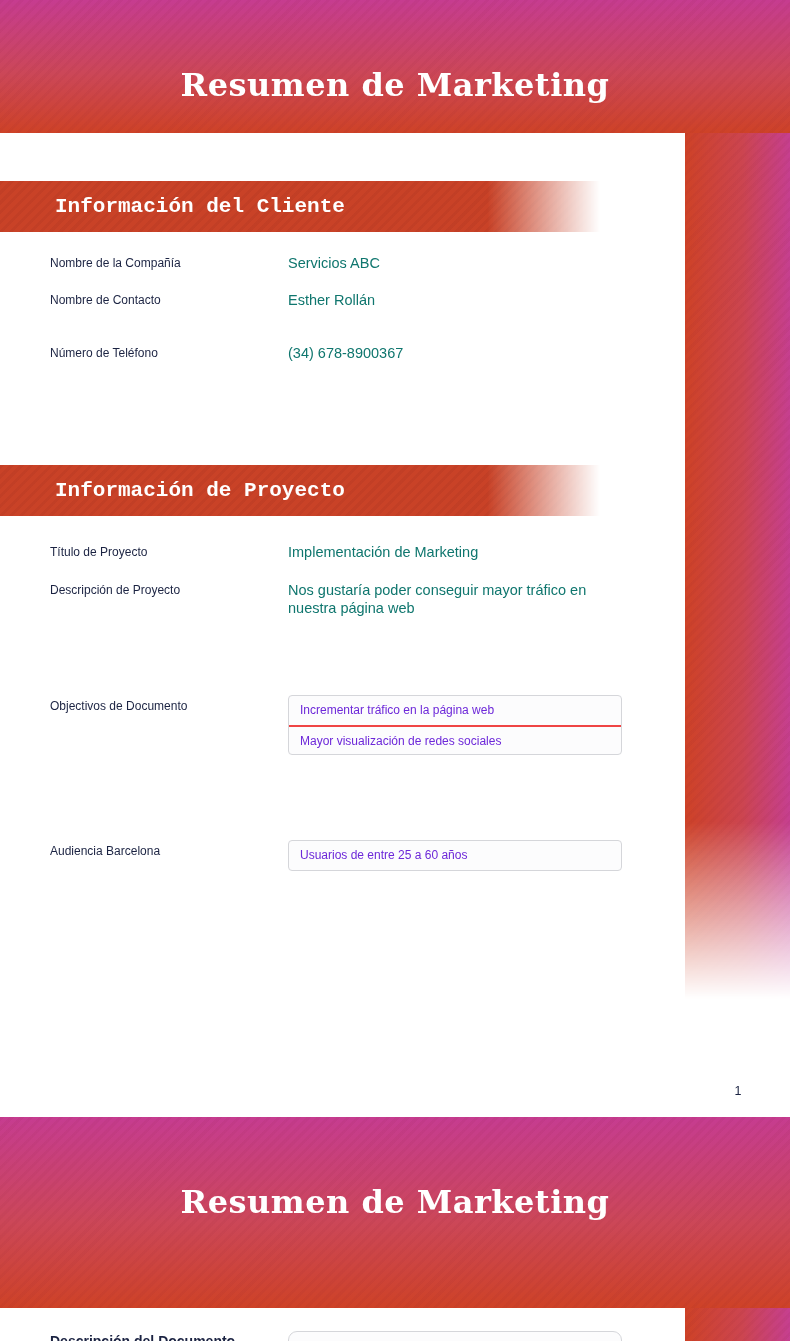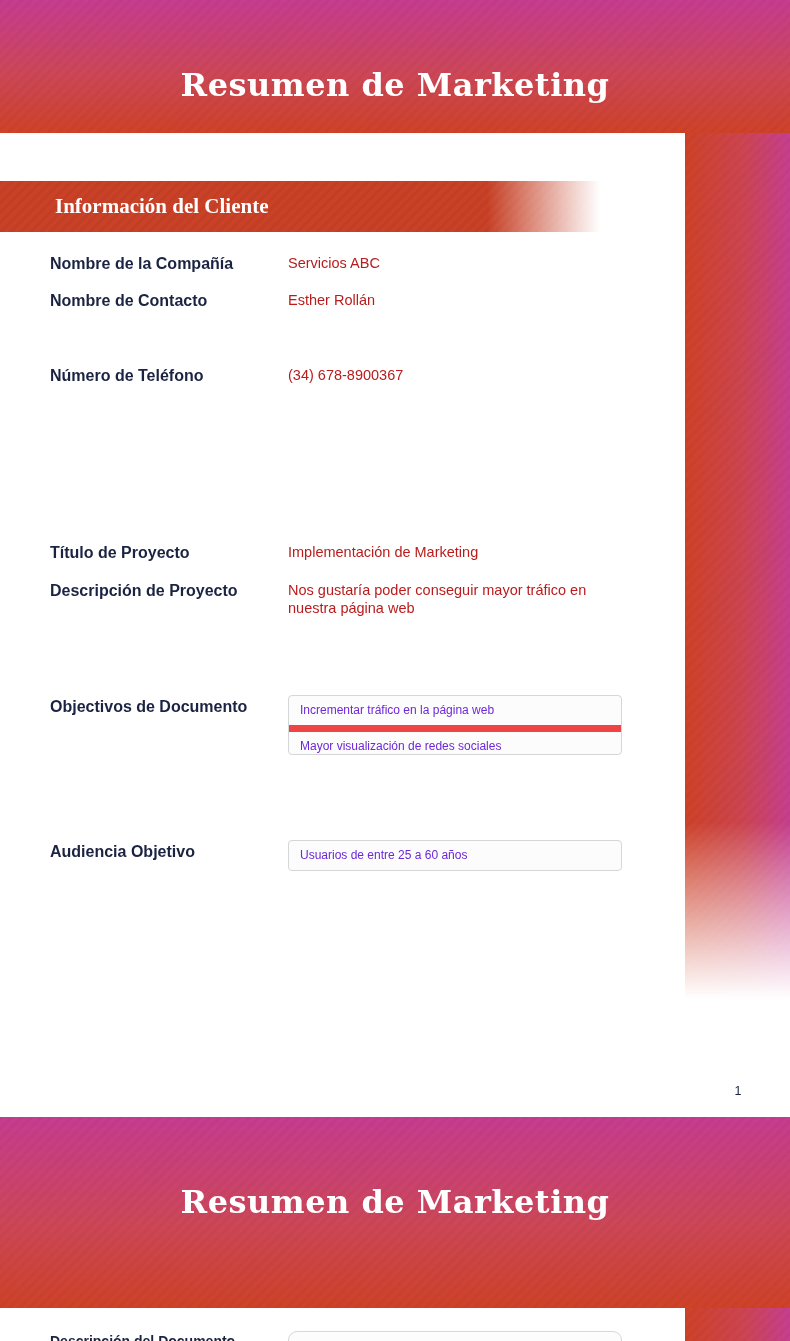--- a/index.html
+++ b/index.html
@@ -34,43 +34,43 @@
     top:133px; height:984px;
     -webkit-mask-image: linear-gradient(180deg, #000 0%, #000 70%, rgba(0,0,0,0) 88%);
             mask-image: linear-gradient(180deg, #000 0%, #000 70%, rgba(0,0,0,0) 88%);
   }
   .strip2 { top:1308px; height:33px; }
 
   
   .banner {
     position:absolute; left:0; width:625px; height:51px;
     line-height:51px; padding-left:55px;
-    color:#ffffff; font-family:Liberation Serif, serif; font-weight:700; font-size:21px;
+    color:#ffffff; font-family:Liberation Mono, monospace; font-weight:700; font-size:21px;
     background:
       repeating-linear-gradient(135deg, rgba(100,20,20,0.07) 0 3px, rgba(100,20,20,0) 3px 7px),
       #c94227;
     -webkit-mask-image: linear-gradient(90deg, #000 0%, #000 78%, rgba(0,0,0,0) 96%);
             mask-image: linear-gradient(90deg, #000 0%, #000 78%, rgba(0,0,0,0) 96%);
   }
 
   
   .row { position:absolute; left:50px; width:585px; display:flex; }
-  .flabel { flex:none; width:238px; font-weight:700; font-size:16px; line-height:19px; color:#1b2342; }
-  .fvalue { flex:1; font-size:14.5px; line-height:18px; color:#b91c1c; }
+  .flabel { flex:none; width:238px; font-weight:400; font-size:12px; line-height:19px; color:#1b2342; }
+  .fvalue { flex:1; font-size:14.5px; line-height:18px; color:#0f766e; }
 
   
   .items-box {
     position:absolute; left:288px; width:334px;
     background:#fcfcfd; border:1px solid #d5d6da; border-radius:4px; overflow:hidden;
   }
   .item {
     height:29px; line-height:29px; padding:0 11px;
     font-size:12px; color:#6d28d9; white-space:nowrap;
   }
-  .item + .item { border-top:7px solid #ef4444; }
+  .item + .item { border-top:2px solid #ef4444; }
 
   
   .page-num {
     position:absolute; left:726px; top:1084px; width:24px;
     text-align:center; font-size:12.5px; color:#1b2342;
   }
   .bottom-box {
     position:absolute; left:288px; top:1331px; width:334px; height:40px;
     background:#fcfcfd; border:1px solid #d5d6da; border-radius:9px;
   }
@@ -92,45 +92,48 @@
   </div>
 
   <div class="row" style="top:254px">
     <div class="flabel">Nombre de la Compañía</div>
     <div class="fvalue">Servicios ABC</div>
   </div>
   <div class="row" style="top:291px">
     <div class="flabel">Nombre de Contacto</div>
     <div class="fvalue">Esther Rollán</div>
   </div>
-  <div class="row" style="top:366px">
+  <div class="row" style="top:344px">
     <div class="flabel">Número de Teléfono</div>
     <div class="fvalue">(34) 678-8900367</div>
   </div>
 
+  <div class="banner" style="top:465px">
+    <span>Información de Proyecto</span>
+  </div>
 
   <div class="row" style="top:543px">
     <div class="flabel">Título de Proyecto</div>
     <div class="fvalue">Implementación de Marketing</div>
   </div>
   <div class="row" style="top:581px">
     <div class="flabel">Descripción de Proyecto</div>
     <div class="fvalue">Nos gustaría poder conseguir mayor tráfico en nuestra página web</div>
   </div>
 
   <div class="row" style="top:697px">
     <div class="flabel">Objectivos de Documento</div>
   </div>
   <div class="items-box" style="top:695px">
     <div class="item">Incrementar tráfico en la página web</div>
     <div class="item">Mayor visualización de redes sociales</div>
   </div>
 
   <div class="row" style="top:842px">
-    <div class="flabel">Audiencia Objetivo</div>
+    <div class="flabel">Audiencia Barcelona</div>
   </div>
   <div class="items-box" style="top:840px">
     <div class="item">Usuarios de entre 25 a 60 años</div>
   </div>
 
   <div class="page-num">1</div>
 
   <header class="doc-header header2">
     <h1>Resumen de Marketing</h1>
   </header>

